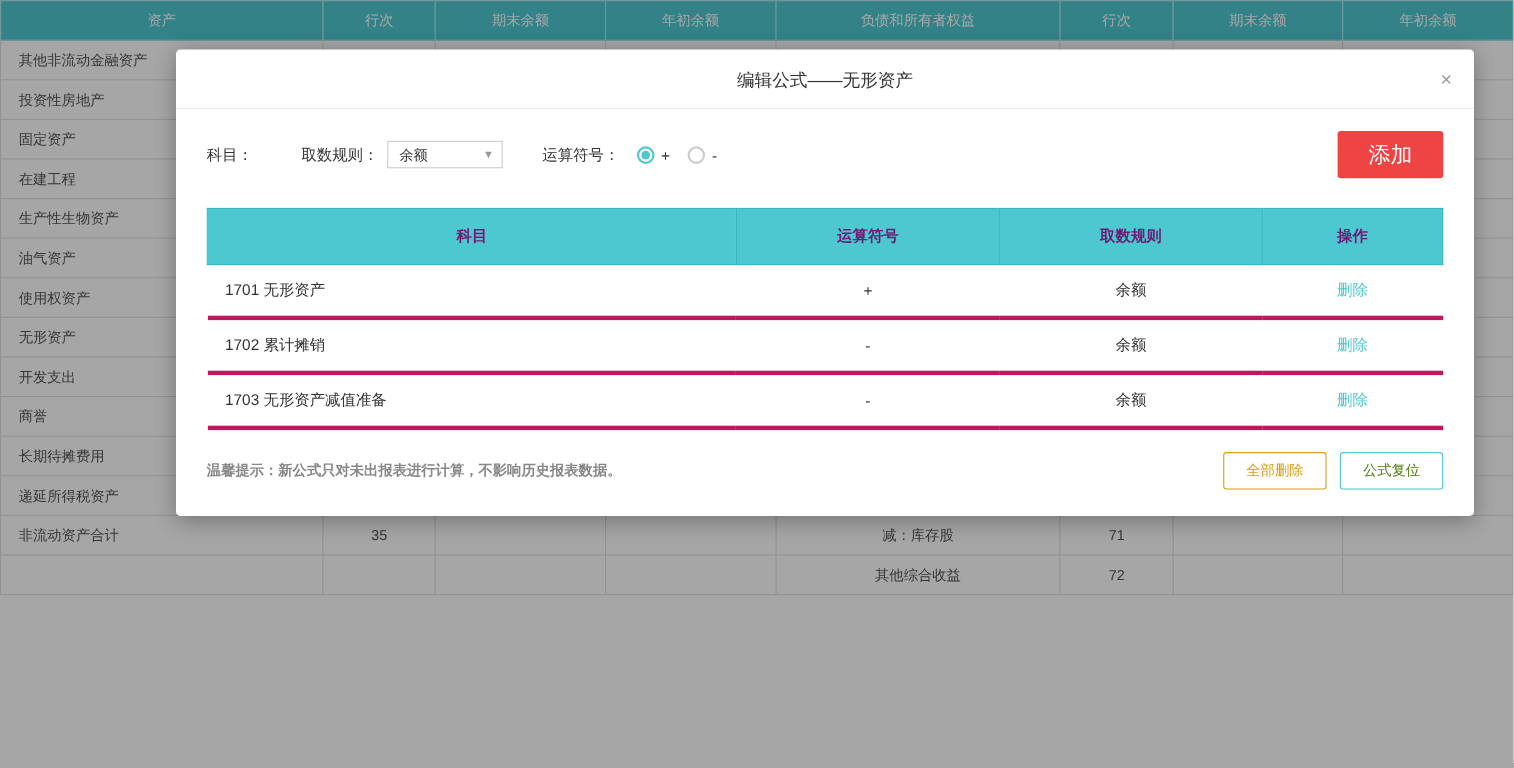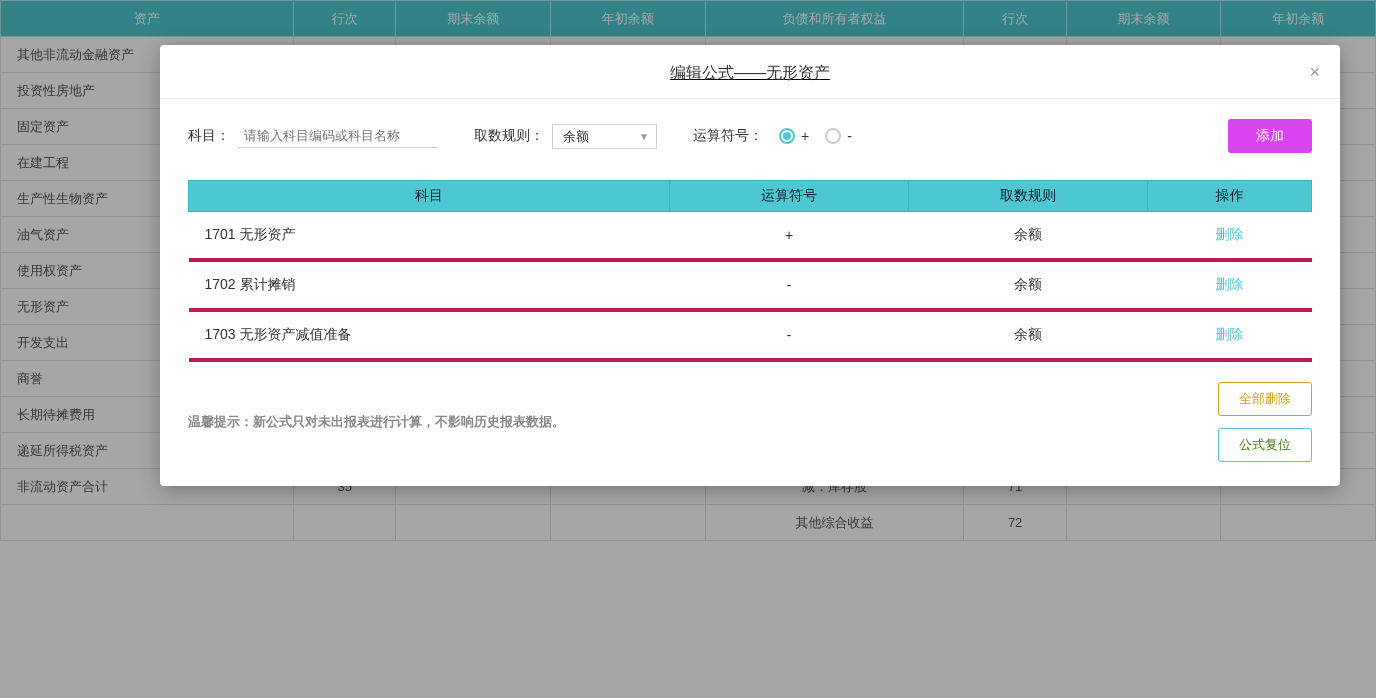--- a/index.html
+++ b/index.html
@@ -73,21 +73,20 @@
       padding-bottom: 24px;
     }
 
     .modal-header {
       display: flex;
       align-items: center;
       justify-content: center;
       padding: 18px 20px 14px;
       border-bottom: 1px solid #e8e8e8;
       position: relative;
-      text-decoration: underline;
     }
 
     .modal-title {
       font-size: 16px;
       color: #333;
       font-weight: normal;
     }
 
     .modal-close {
       position: absolute;
@@ -203,47 +202,47 @@
       border-color: #ccc;
     }
 
     .radio-label {
       font-size: 14px;
       color: #333;
     }
 
     .add-btn {
       margin-left: auto;
-      background: #d946ef;
+      background: #ef4444;
       color: #fff;
       border: none;
       padding: 8px 28px;
-      font-size: 14px;
+      font-size: 20px;
       cursor: pointer;
       border-radius: 3px;
       white-space: nowrap;
     }
 
     
     .data-table-wrapper {
       margin: 0 28px;
     }
 
     .data-table {
       width: 100%;
       border-collapse: collapse;
       font-size: 14px;
     }
 
     .data-table thead tr th {
       background: #4dc8d0;
-      color: #0f172a;
-      padding: 6px 16px;
+      color: #701a75;
+      padding: 16px 16px;
       text-align: center;
-      font-weight: normal;
+      font-weight: bold;
       border: 1px solid #3ab8c0;
     }
 
     .data-table tbody tr td {
       padding: 14px 16px;
       border-bottom: 4px solid #be185d;
       text-align: center;
       color: #333;
     }
 
@@ -268,21 +267,20 @@
 
     .hint-text {
       color: #888;
       font-size: 13px;
       font-weight: bold;
     }
 
     .footer-btns {
       display: flex;
       gap: 12px;
-      flex-direction: column;
     }
 
     .outline-btn {
       background: #fff;
       border: 1px solid #d4a017;
       color: #d4a017;
       padding: 7px 20px;
       font-size: 13px;
       cursor: pointer;
       border-radius: 3px;
@@ -459,21 +457,20 @@
 
 <div class="modal">
   <div class="modal-header">
     <span class="modal-title">编辑公式——无形资产</span>
     <button class="modal-close">×</button>
   </div>
 
   <div class="form-row">
     <div class="form-group">
       <span class="form-label">科目：</span>
-      <input class="form-input" type="text" placeholder="请输入科目编码或科目名称" style="">
     </div>
 
     <div class="form-group">
       <span class="form-label">取数规则：</span>
       <div class="select-wrapper">
         <select class="form-select">
           <option>余额</option>
           <option>借方发生额</option>
           <option>贷方发生额</option>
           <option>借方累计</option>

